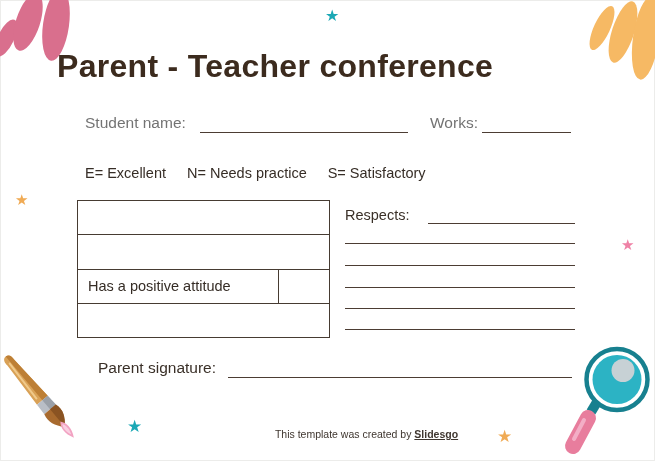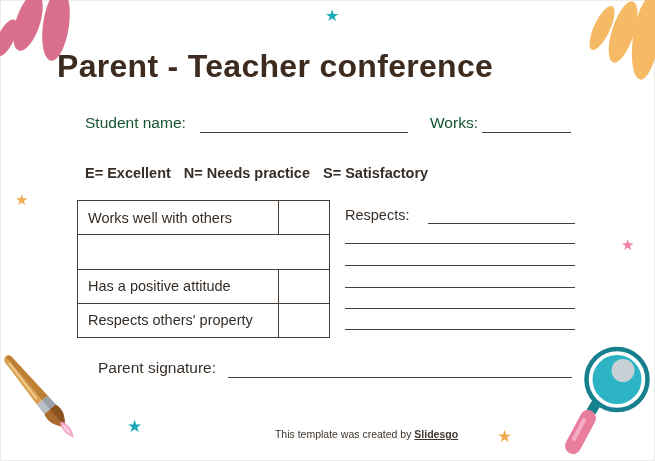--- a/index.html
+++ b/index.html
@@ -7,29 +7,29 @@
     position:relative;width:655px;height:461px;background:#ffffff;
     font-family:"Liberation Sans",sans-serif;color:#3a3028;overflow:hidden;
     box-shadow:inset 0 0 0 1px #ececea;
   }
   
   .title{
     position:absolute;left:57px;top:48px;font-size:32px;font-weight:bold;
     letter-spacing:.3px;color:#3c2b1e;
   }
   
-  .label{font-size:15.5px;color:#14532d;}
+  .label{font-size:15.5px;color:#737373;}
   .student-label{position:absolute;left:85px;top:114px;}
   .student-line{position:absolute;left:200px;top:112px;width:208px;height:20px;border-bottom:1.5px solid #4c3d33;}
   .date-label{position:absolute;left:430px;top:114px;}
   .date-line{position:absolute;left:482px;top:112px;width:89px;height:20px;border-bottom:1.5px solid #4c3d33;}
   
   .legend{
-    position:absolute;left:85px;top:165px;width:500px;display:flex;gap:13px;
-    font-size:14.5px;white-space:nowrap;color:#362d26;font-weight:bold;
+    position:absolute;left:85px;top:165px;width:500px;display:flex;gap:21px;
+    font-size:14.5px;white-space:nowrap;color:#362d26;
   }
   
   .rtable{
     position:absolute;left:77px;top:200px;width:253px;height:138px;
     border:1.5px solid #463b32;box-sizing:border-box;display:flex;flex-direction:column;
   }
   .rrow{flex:1;display:flex;border-bottom:1.5px solid #463b32;}
   .rrow:last-child{border-bottom:none;}
   .rcrit{
     flex:1;display:flex;align-items:center;padding-left:10px;font-size:14.5px;
@@ -97,32 +97,30 @@
   <div class="date-line"></div>
 
   <div class="legend">
     <span>E= Excellent</span>
     <span>N= Needs practice</span>
     <span>S= Satisfactory</span>
   </div>
 
   <div class="rtable">
     <div class="rrow">
-      <div class="rcrit">Works well with others</div>
       <div class="rscore"></div>
     </div>
     <div class="rrow">
       <div class="rscore"></div>
     </div>
     <div class="rrow">
       <div class="rcrit">Has a positive attitude</div>
       <div class="rscore"></div>
     </div>
     <div class="rrow">
-      <div class="rcrit">Respects others' property</div>
       <div class="rscore"></div>
     </div>
   </div>
 
   <div class="comments-label">Respects:</div>
   <div class="comments-first-line"></div>
   <div class="cline cline1"></div>
   <div class="cline cline2"></div>
   <div class="cline cline3"></div>
   <div class="cline cline4"></div>

